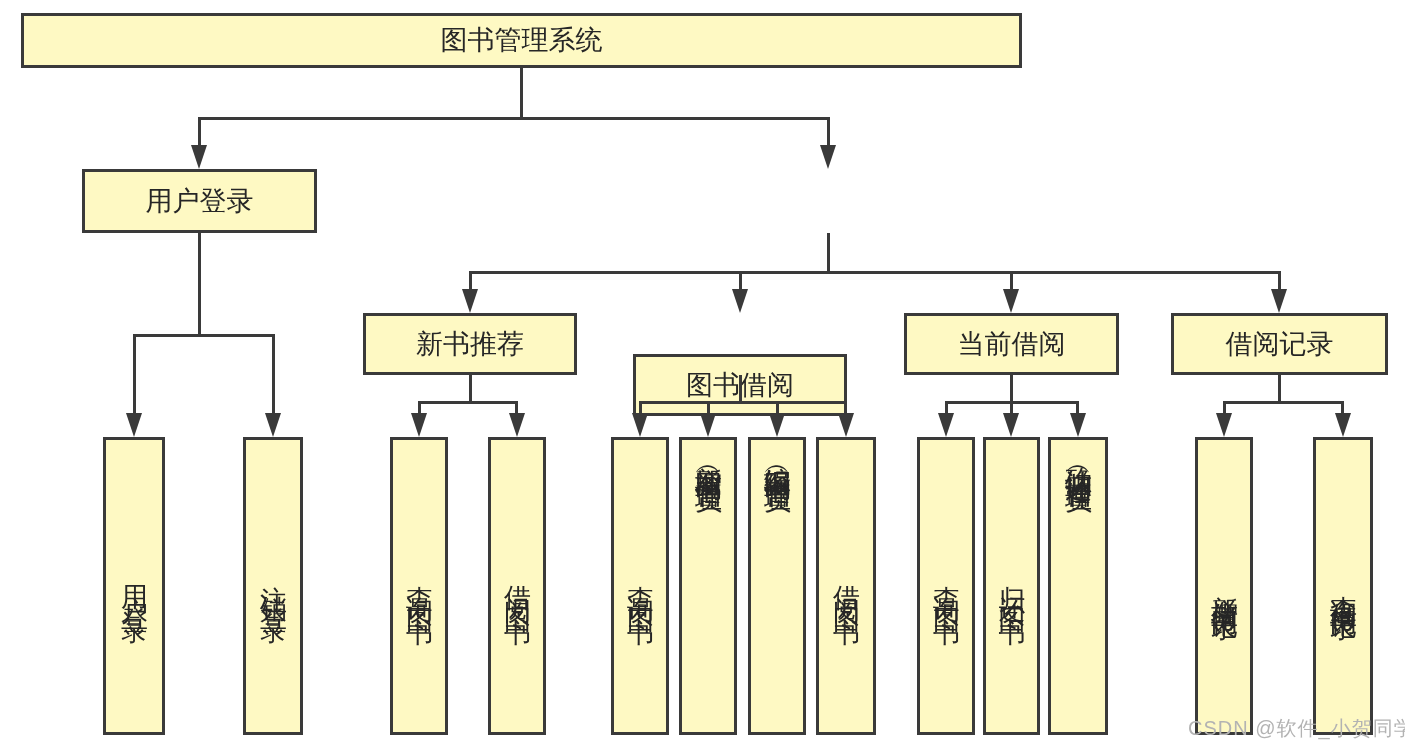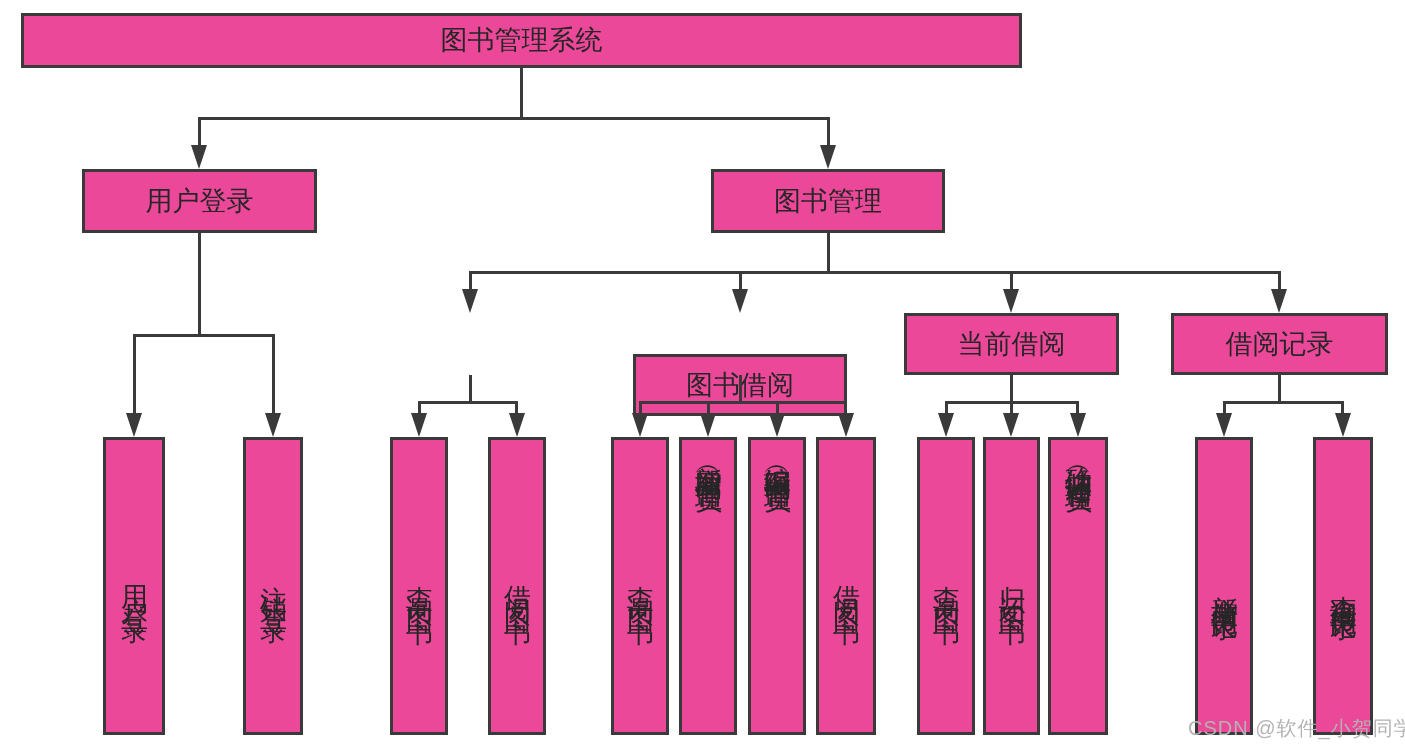--- a/index.html
+++ b/index.html
@@ -12,21 +12,21 @@
     position: relative;
     width: 1405px;
     height: 747px;
     background: #ffffff;
     overflow: hidden;
   }
   .box {
     position: absolute;
     box-sizing: border-box;
     border: 3px solid #3a3a3a;
-    background: #ec4899;
+    background: #fef9c3;
     display: flex;
     align-items: center;
     justify-content: center;
     color: #262626;
     font-size: 27px;
     line-height: 1;
     white-space: nowrap;
   }
   .vbox {
     writing-mode: vertical-rl;
@@ -74,40 +74,40 @@
   <div class="box" style="left:21px; top:13px; width:1001px; height:55px;">图书管理系统</div>
 
   <div class="vline" style="left:520px; top:68px; height:50px;"></div>
   <div class="hline" style="left:198px; top:117px; width:632px;"></div>
   <div class="vline" style="left:198px; top:117px; height:30px;"></div>
   <div class="arrowhead" style="left:191px; top:145px;"></div>
   <div class="vline" style="left:827px; top:117px; height:30px;"></div>
   <div class="arrowhead" style="left:820px; top:145px;"></div>
 
   <div class="box" style="left:82px; top:169px; width:235px; height:64px;">用户登录</div>
-  <div class="box" style="left:711px; top:169px; width:234px; height:64px;">图书管理</div>
 
   <div class="vline" style="left:198px; top:233px; height:104px;"></div>
   <div class="hline" style="left:133px; top:334px; width:142px;"></div>
   <div class="vline" style="left:133px; top:334px; height:82px;"></div>
   <div class="arrowhead" style="left:126px; top:413px;"></div>
   <div class="vline" style="left:272px; top:334px; height:82px;"></div>
   <div class="arrowhead" style="left:265px; top:413px;"></div>
 
   <div class="vline" style="left:827px; top:233px; height:40px;"></div>
   <div class="hline" style="left:469px; top:271px; width:811px;"></div>
   <div class="vline" style="left:469px; top:271px; height:20px;"></div>
   <div class="arrowhead" style="left:462px; top:289px;"></div>
   <div class="vline" style="left:739px; top:271px; height:20px;"></div>
   <div class="arrowhead" style="left:732px; top:289px;"></div>
   <div class="vline" style="left:1010px; top:271px; height:20px;"></div>
   <div class="arrowhead" style="left:1003px; top:289px;"></div>
   <div class="vline" style="left:1278px; top:271px; height:20px;"></div>
   <div class="arrowhead" style="left:1271px; top:289px;"></div>
 
+  <div class="box" style="left:363px; top:313px; width:214px; height:62px;">新书推荐</div>
   <div class="box" style="left:633px; top:313px; width:214px; height:62px;margin-top:41px;">图书借阅</div>
   <div class="box" style="left:904px; top:313px; width:215px; height:62px;">当前借阅</div>
   <div class="box" style="left:1171px; top:313px; width:217px; height:62px;">借阅记录</div>
 
   <div class="vline" style="left:469px; top:375px; height:28px;"></div>
   <div class="hline" style="left:418px; top:401px; width:100px;"></div>
   <div class="vline" style="left:418px; top:401px; height:14px;"></div>
   <div class="arrowhead" style="left:411px; top:413px;"></div>
   <div class="vline" style="left:515px; top:401px; height:14px;"></div>
   <div class="arrowhead" style="left:509px; top:413px;"></div>

